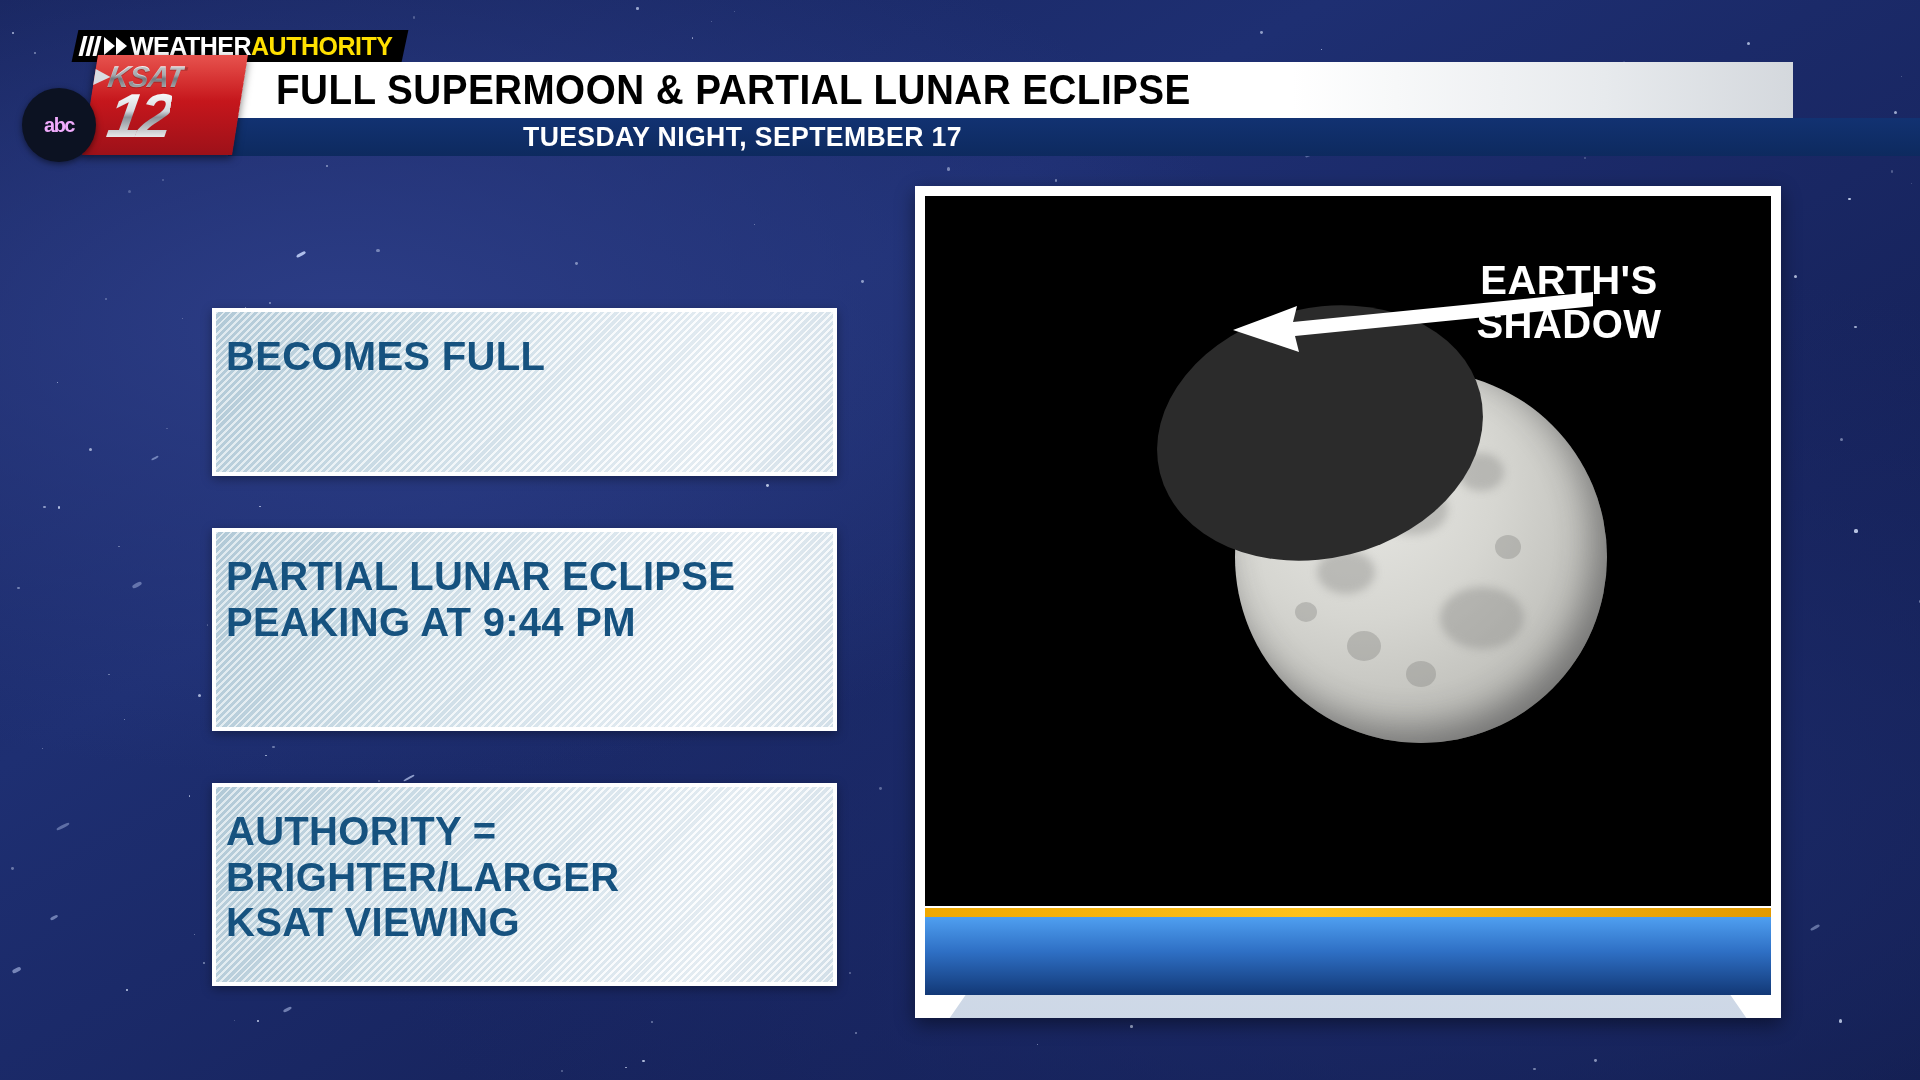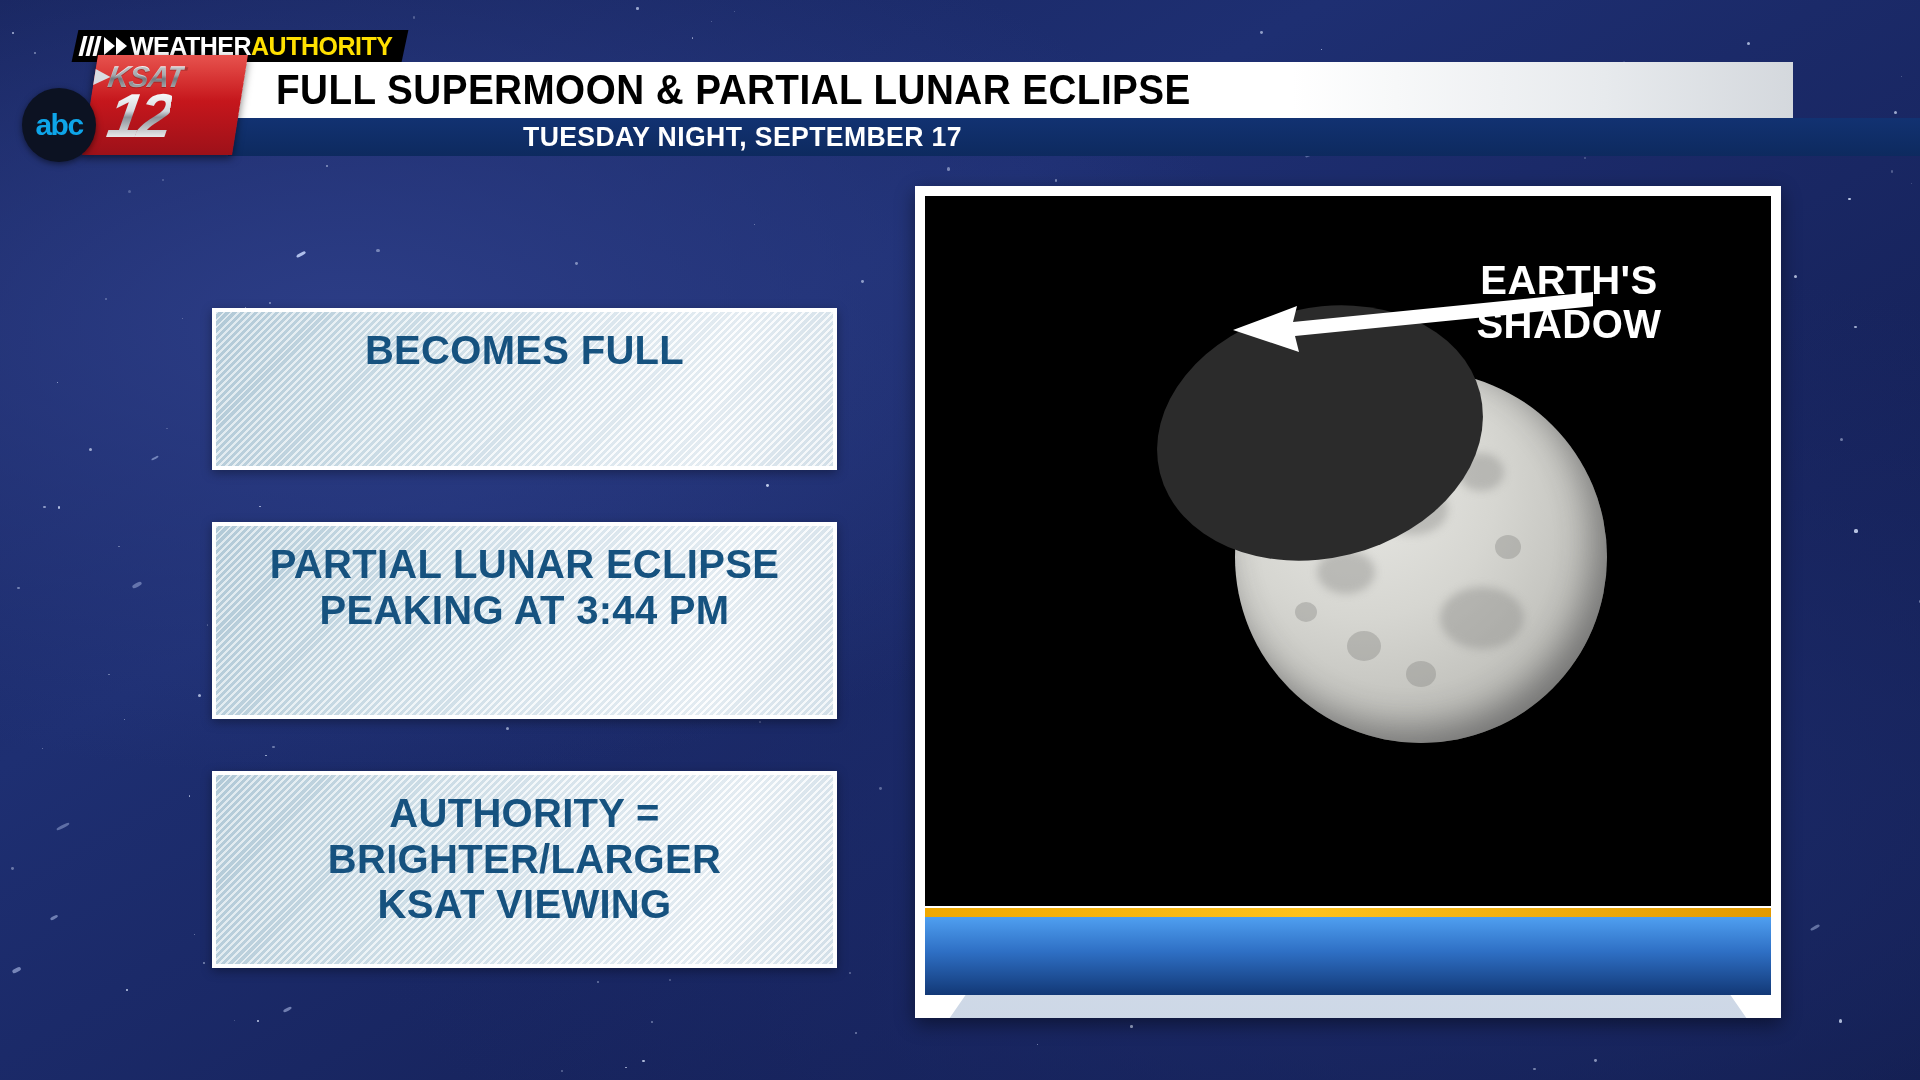--- a/index.html
+++ b/index.html
@@ -69,21 +69,21 @@
     font-size:62px;font-weight:700;font-style:italic;letter-spacing:-4px;line-height:1;
     background:linear-gradient(180deg,#ffffff 8%,#d3d8de 42%,#8c9299 52%,#ffffff 92%);
     -webkit-background-clip:text;background-clip:text;color:transparent;
   }
 
   #abc-badge{
     position:absolute;left:22px;top:88px;width:74px;height:74px;border-radius:50%;
     background:#0c1222;display:flex;align-items:center;justify-content:center;
     box-shadow:0 2px 6px rgba(0,0,0,.5);
   }
-  #abc-text{color:#0ea5e9;font-size:30px;font-weight:700;letter-spacing:-1.5px;
+  #abc-text{color:#f0abfc;font-size:20px;font-weight:700;letter-spacing:-1.5px;
     font-family:"Liberation Sans",sans-serif;}
 
   
   #title-bar{
     position:absolute;left:228px;top:62px;width:1565px;height:56px;
     background:linear-gradient(90deg,#ffffff 0%,#ffffff 68%,#e7eaed 88%,#d4d8dd 100%);
     display:flex;align-items:center;z-index:30;
   }
   #title-text{
     margin-left:48px;color:#000;font-size:42px;font-weight:700;
@@ -102,22 +102,22 @@
 
   
   #boxes{position:absolute;left:212px;top:308px;width:625px;z-index:25;}
   .info-box{
     position:relative;margin-bottom:52px;
     border:4px solid #ffffff;
     background:
       repeating-linear-gradient(135deg, rgba(255,255,255,.55) 0px, rgba(255,255,255,.55) 2px, rgba(150,180,200,.22) 2px, rgba(150,180,200,.22) 5px),
       linear-gradient(105deg,#b9cfdb 0%,#d7e5ec 28%,#eef4f8 58%,#f9fbfd 80%,#e3ebf1 100%);
     box-shadow:0 3px 10px rgba(0,0,0,.35);
-    padding:16px 10px 18px;
-    text-align:center;
+    padding:22px 10px 18px;
+    text-align:left;
   }
   .info-line{
     color:#16527f;font-size:40px;font-weight:700;line-height:1.14;
     letter-spacing:.3px;white-space:nowrap;
   }
   #box-1{height:120px;}
   #box-2{height:155px;}
   #box-3{height:155px;}
 
   
@@ -445,21 +445,21 @@
 </div>
 
 <div id="boxes">
 
   <div class="info-box" id="box-1">
     <div class="info-line">BECOMES FULL</div>
   </div>
 
   <div class="info-box" id="box-2">
     <div class="info-line">PARTIAL LUNAR ECLIPSE</div>
-    <div class="info-line">PEAKING AT 3:44 PM</div>
+    <div class="info-line">PEAKING AT 9:44 PM</div>
   </div>
 
   <div class="info-box" id="box-3">
     <div class="info-line">AUTHORITY  =</div>
     <div class="info-line">BRIGHTER/LARGER</div>
     <div class="info-line">KSAT VIEWING</div>
   </div>
 
 </div>
 

